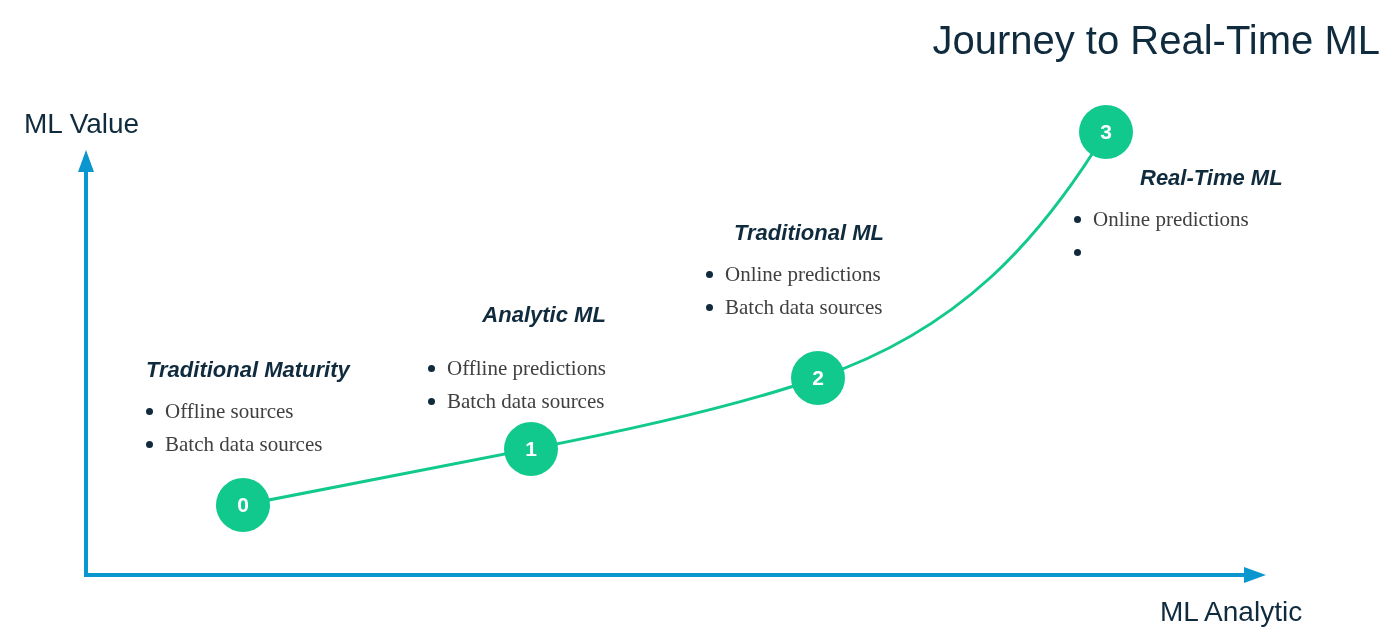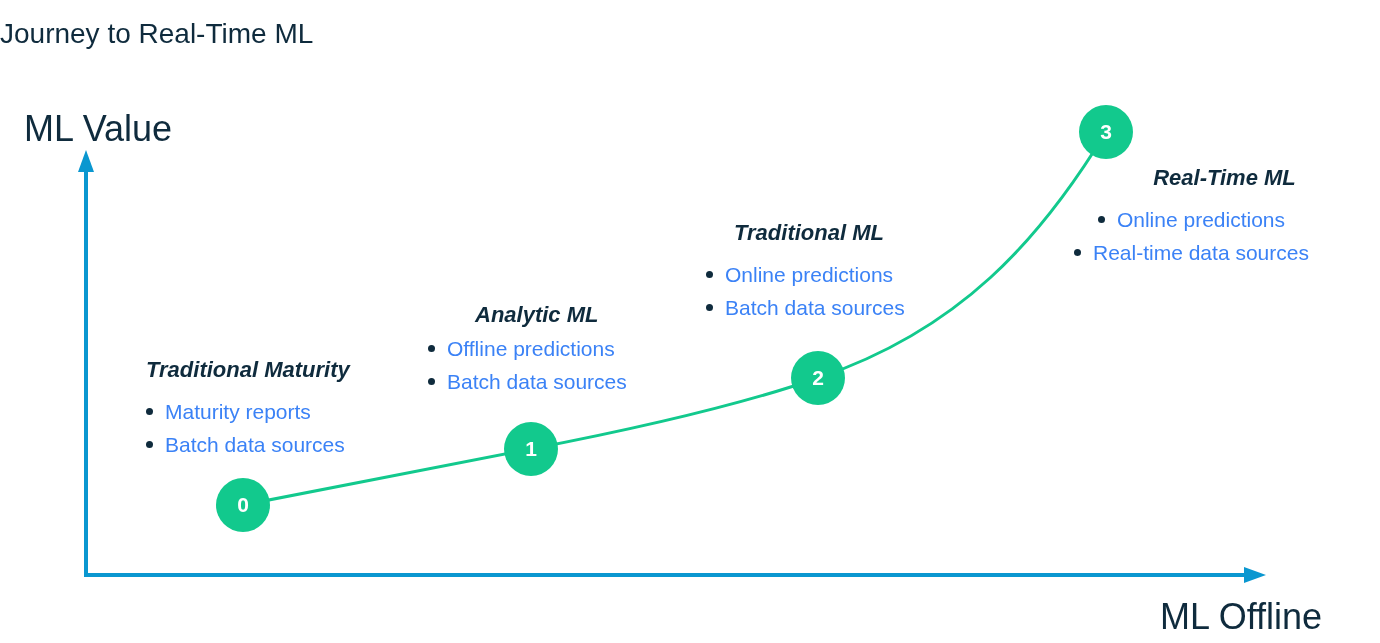--- a/index.html
+++ b/index.html
@@ -1,76 +1,76 @@
 <!DOCTYPE html>
 <html><head>
 <meta charset="utf-8">
 <style>
   html, body { margin:0; padding:0; background:#ffffff; }
   body { width:1380px; height:643px; position:relative; overflow:hidden;
          font-family:"Liberation Sans", "DejaVu Sans", sans-serif; color:#0f2b3d; }
-  .title { position:absolute; left:0; width:1380px; top:18px; text-align:left;
-           font-size:28px; color:#0f2b3d; }
-  .axis-label { position:absolute; font-size:36px; color:#0f2b3d; }
+  .title { position:absolute; left:0; width:1380px; top:18px; text-align:right;
+           font-size:40px; color:#0f2b3d; }
+  .axis-label { position:absolute; font-size:28px; color:#0f2b3d; }
   svg.diagram { position:absolute; left:0; top:0; }
   .stage { position:absolute; }
   .stage-title { font-style:italic; font-weight:bold; font-size:22px; color:#0f2b3d; white-space:nowrap; }
   .stage ul { list-style:none; margin:0; padding:0; }
-  .stage li { font-size:21px; line-height:33px; white-space:nowrap; color:#3b82f6; }
+  .stage li { font-size:21px; line-height:33px; white-space:nowrap; color:#404040;font-family:Liberation Serif, serif; }
   .stage li .bullet { display:inline-block; width:7px; height:7px; border-radius:50%;
                       background:#0f2b3d; margin-right:12px; vertical-align:middle; position:relative; top:-2px; }
   .node { position:absolute; width:54px; height:54px; border-radius:50%; background:#12c98d;
           color:#fff; font-weight:bold; font-size:21px; display:flex; align-items:center; justify-content:center; }
 </style>
 </head>
 <body>
 
 <div class="title">Journey to Real-Time ML</div>
 
 <div class="axis-label" style="left:24px; top:108px;">ML Value</div>
-<div class="axis-label" style="left:1160px; top:596px;">ML Offline</div>
+<div class="axis-label" style="left:1160px; top:596px;">ML Analytic</div>
 
 <svg class="diagram" width="1380" height="643">
 
   <line x1="86" y1="575" x2="86" y2="170" stroke="#0a97d0" stroke-width="4"></line>
   <polygon points="86,150 78,172 94,172" fill="#0a97d0"></polygon>
   <line x1="84" y1="575" x2="1250" y2="575" stroke="#0a97d0" stroke-width="4"></line>
   <polygon points="1266,575 1244,567 1244,583" fill="#0a97d0"></polygon>
 
   <path d="M243,505 L531,449 C640,428 740,405 818,378 C960,330 1040,240 1106,132" fill="none" stroke="#12c98d" stroke-width="3"></path>
 </svg>
 
 <div class="node" style="left:216px; top:478px;">0</div>
 <div class="node" style="left:504px; top:422px;">1</div>
 <div class="node" style="left:791px; top:351px;">2</div>
 <div class="node" style="left:1079px; top:105px;">3</div>
 
 <div class="stage" style="left:146px; top:357px;">
   <div class="stage-title">Traditional Maturity</div>
   <ul style="margin-top:12px;">
-    <li><span class="bullet"></span><span>Maturity reports</span></li>
+    <li><span class="bullet"></span><span>Offline sources</span></li>
     <li><span class="bullet"></span><span>Batch data sources</span></li>
   </ul>
 </div>
 
 <div class="stage" style="left:428px; top:302px;">
-  <div class="stage-title" style="padding-left:47px;">Analytic ML</div>
-  <ul style="margin-top:4px;">
+  <div class="stage-title" style="padding-left:47px;text-align:right;">Analytic ML</div>
+  <ul style="margin-top:24px;">
     <li><span class="bullet"></span><span>Offline predictions</span></li>
     <li><span class="bullet"></span><span>Batch data sources</span></li>
   </ul>
 </div>
 
 <div class="stage" style="left:706px; top:220px;">
   <div class="stage-title" style="padding-left:28px;">Traditional ML</div>
   <ul style="margin-top:12px;">
     <li><span class="bullet"></span><span>Online predictions</span></li>
     <li><span class="bullet"></span><span>Batch data sources</span></li>
   </ul>
 </div>
 
-<div class="stage" style="left:1074px; top:165px;text-align:center;">
+<div class="stage" style="left:1074px; top:165px;">
   <div class="stage-title" style="padding-left:66px;">Real-Time ML</div>
   <ul style="margin-top:12px;">
     <li><span class="bullet"></span><span>Online predictions</span></li>
-    <li><span class="bullet"></span><span>Real-time data sources</span></li>
+    <li><span class="bullet"></span></li>
   </ul>
 </div>
 
 </body></html>

